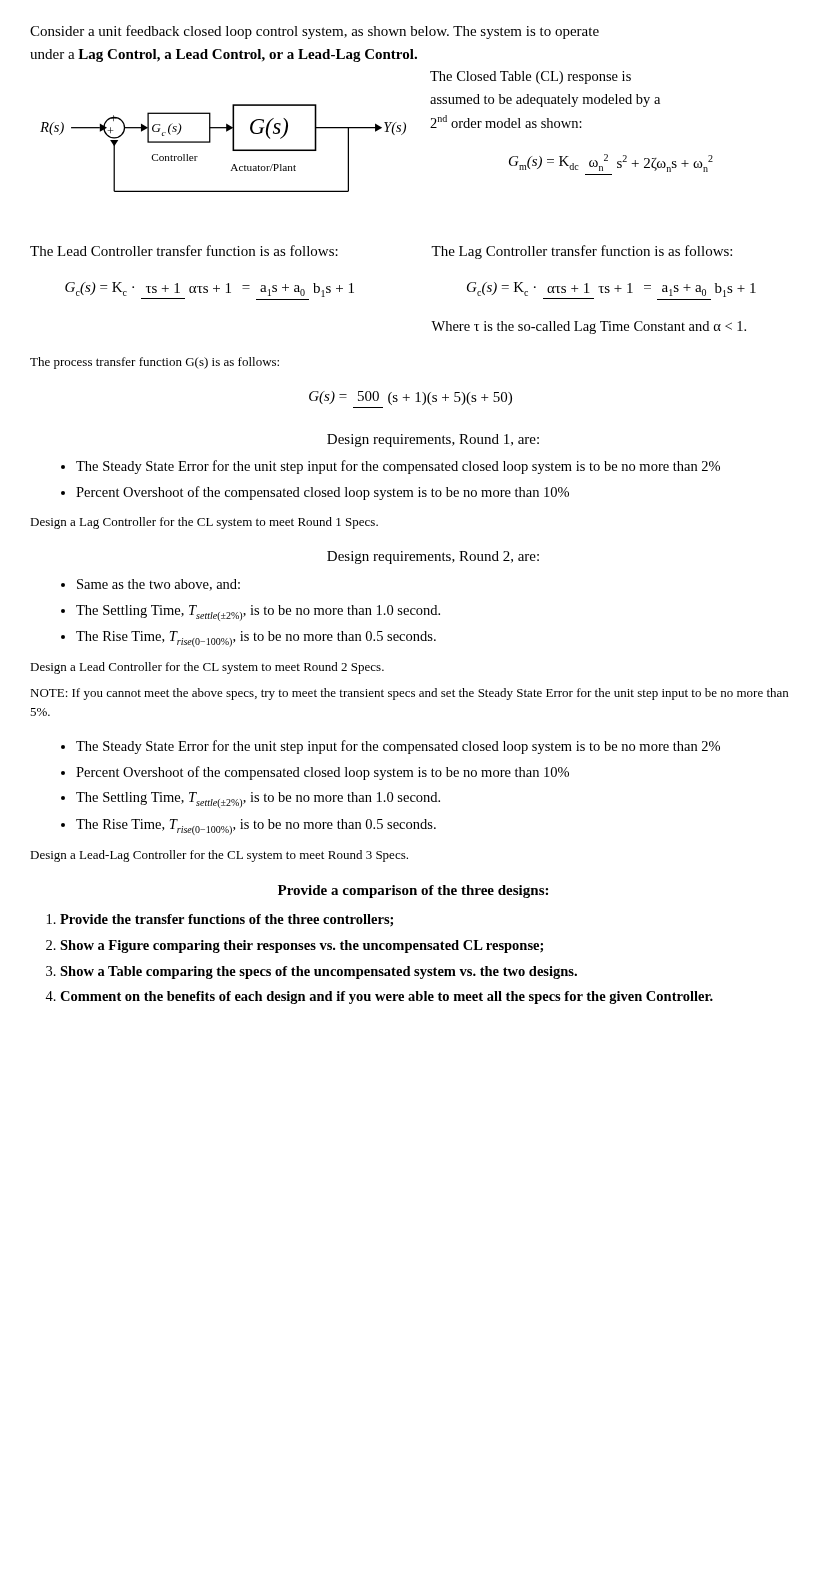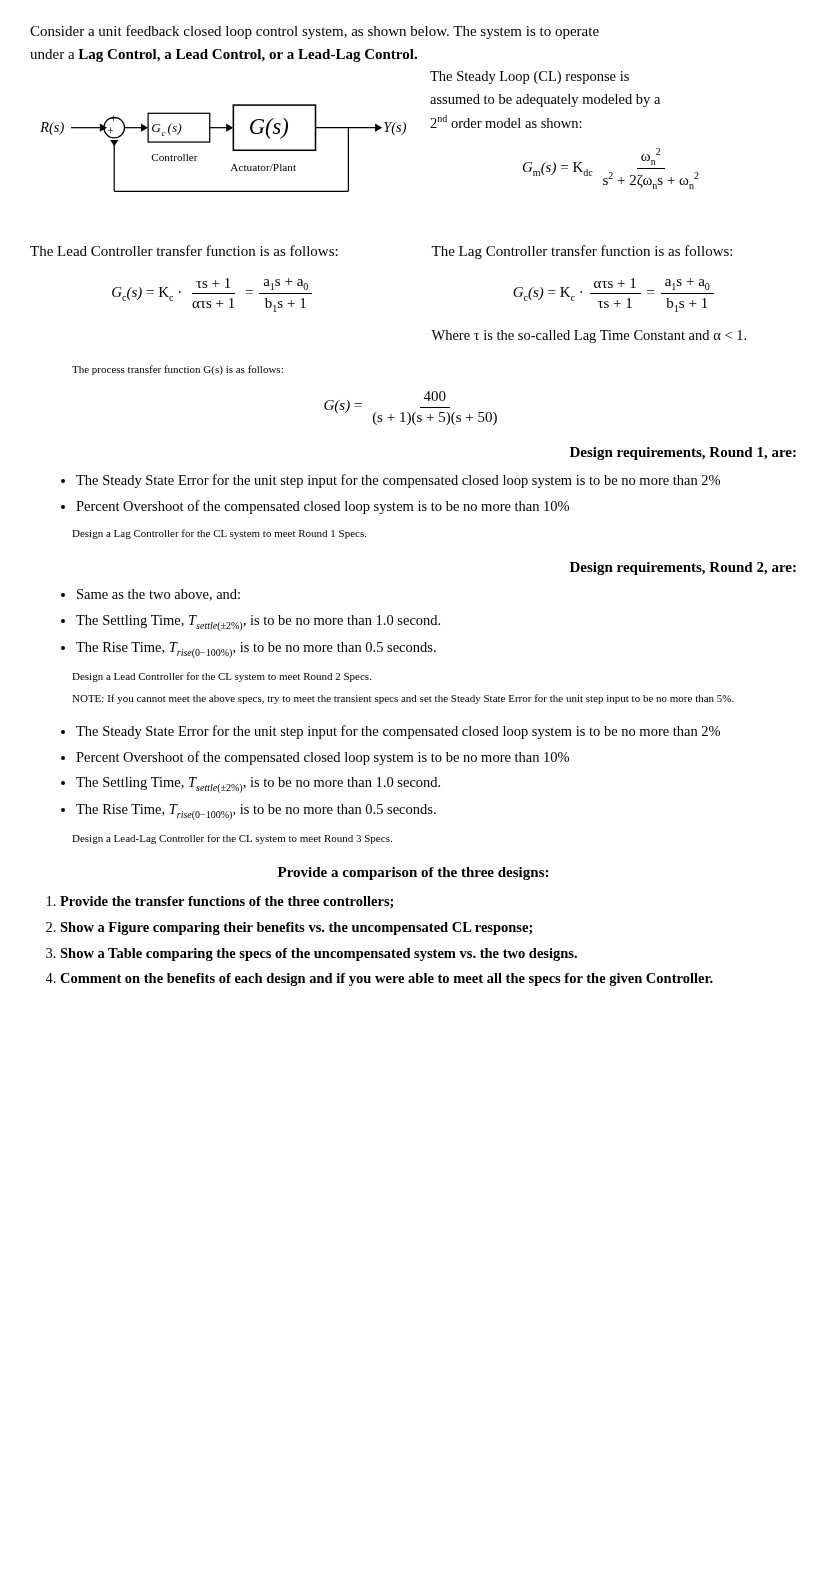--- a/index.html
+++ b/index.html
@@ -46,46 +46,46 @@
     .col-left { width: 50%; padding-right: 10px; }
     .col-right { width: 50%; padding-left: 10px; }
     .section-heading { margin-bottom: 6px; font-size: 15px; }
     .formula-block {
       text-align: center;
       margin: 10px 0;
       font-size: 15px;
     }
     .fraction {
       display: inline-flex;
-      flex-direction: column;
+      flex-direction: row;
       align-items: center;
       vertical-align: middle;
-      margin: 0 2px;
+      margin: 6px 2px;
     }
     .fraction .num {
       border-bottom: 1px solid #000;
       padding: 0 4px;
       line-height: 1.3;
     }
     .fraction .den {
       padding: 0 4px;
       line-height: 1.3;
     }
     .where-text { font-size: 14.5px; margin-top: 6px; }
     .process-section { margin: 14px 0; }
     .process-formula {
       text-align: center;
       margin: 10px 0 6px 0;
       font-size: 15px;
     }
     .design-section { margin: 14px 0; }
-    .design-heading { font-weight: bold; margin: 10px 0 6px 0; text-align: right; padding-left: 40px; }
+    .design-heading { font-weight: normal; margin: 10px 0 6px 0; text-align: center; padding-left: 40px; }
     ul { margin-left: 46px; margin-bottom: 8px; }
     ul li { margin-bottom: 4px; font-size: 14.5px; }
-    .body-text { font-size: 11px; margin-bottom: 6px; margin-left: 42px; }
+    .body-text { font-size: 13px; margin-bottom: 6px; }
     .ordered-list { margin-left: 30px; }
     .ordered-list li { margin-bottom: 4px; font-size: 14.5px; }
     sup { font-size: 10px; vertical-align: super; }
     sub { font-size: 10px; vertical-align: sub; }
     .provide-heading { font-weight: bold; margin: 14px 0 8px 0; font-size: 15px; text-align: center; }
   </style>
 </head>
 <body>
 
 <p>
@@ -132,21 +132,21 @@
 
       <line x1="310" y1="58" x2="310" y2="120" stroke="#000" stroke-width="1.2"></line>
       <line x1="310" y1="120" x2="82" y2="120" stroke="#000" stroke-width="1.2"></line>
       <line x1="82" y1="120" x2="82" y2="70" stroke="#000" stroke-width="1.2"></line>
       <polygon points="78,70 86,70 82,76" fill="#000"></polygon>
     </svg>
   </div>
 
   <div class="cl-response-text">
     <p>
-      <span>The Steady Loop (CL) response is</span><br>
+      <span>The Closed Table (CL) response is</span><br>
       <span>assumed to be adequately modeled by a</span><br>
       <span>2</span><sup>nd</sup><span> order model as shown:</span>
     </p>
 
     <div class="gm-formula">
       <span style="font-style:italic;">G</span><sub>m</sub><span style="font-style:italic;">(s)</span>
       <span> = K</span><sub>dc</sub>
       <span class="fraction">
         <span class="num">ω<sub>n</sub><sup>2</sup></span>
         <span class="den">s<sup>2</sup> + 2ζω<sub>n</sub>s + ω<sub>n</sub><sup>2</sup></span>
@@ -194,21 +194,21 @@
     <p class="where-text">Where τ is the so-called Lag Time Constant and α &lt; 1.</p>
   </div>
 </div>
 
 <div class="process-section">
   <p class="body-text">The process transfer function G(s) is as follows:</p>
   <div class="process-formula">
     <span style="font-style:italic;">G(s)</span>
     <span> = </span>
     <span class="fraction">
-      <span class="num">400</span>
+      <span class="num">500</span>
       <span class="den">(s + 1)(s + 5)(s + 50)</span>
     </span>
   </div>
 </div>
 
 <div class="design-section">
   <p class="design-heading">Design requirements, Round 1, are:</p>
   <ul>
     <li>The Steady State Error for the unit step input for the compensated closed loop system is to be no more than 2%</li>
     <li>Percent Overshoot of the compensated closed loop system is to be no more than 10%</li>
@@ -245,21 +245,21 @@
   <p class="body-text">Design a Lead-Lag Controller for the CL system to meet Round 3 Specs.</p>
 </div>
 
 <div class="design-section">
   <p class="provide-heading">Provide a comparison of the three designs:</p>
   <ol class="ordered-list">
     <li>
       <strong>Provide the transfer functions of the three controllers;</strong>
     </li>
     <li>
-      <strong>Show a Figure comparing their benefits vs. the uncompensated CL response;</strong>
+      <strong>Show a Figure comparing their responses vs. the uncompensated CL response;</strong>
     </li>
     <li>
       <strong>Show a Table comparing the specs of the uncompensated system vs. the two designs.</strong>
     </li>
     <li>
       <strong>Comment on the benefits of each design and if you were able to meet all the specs for the given Controller.</strong>
     </li>
   </ol>
 </div>
 

